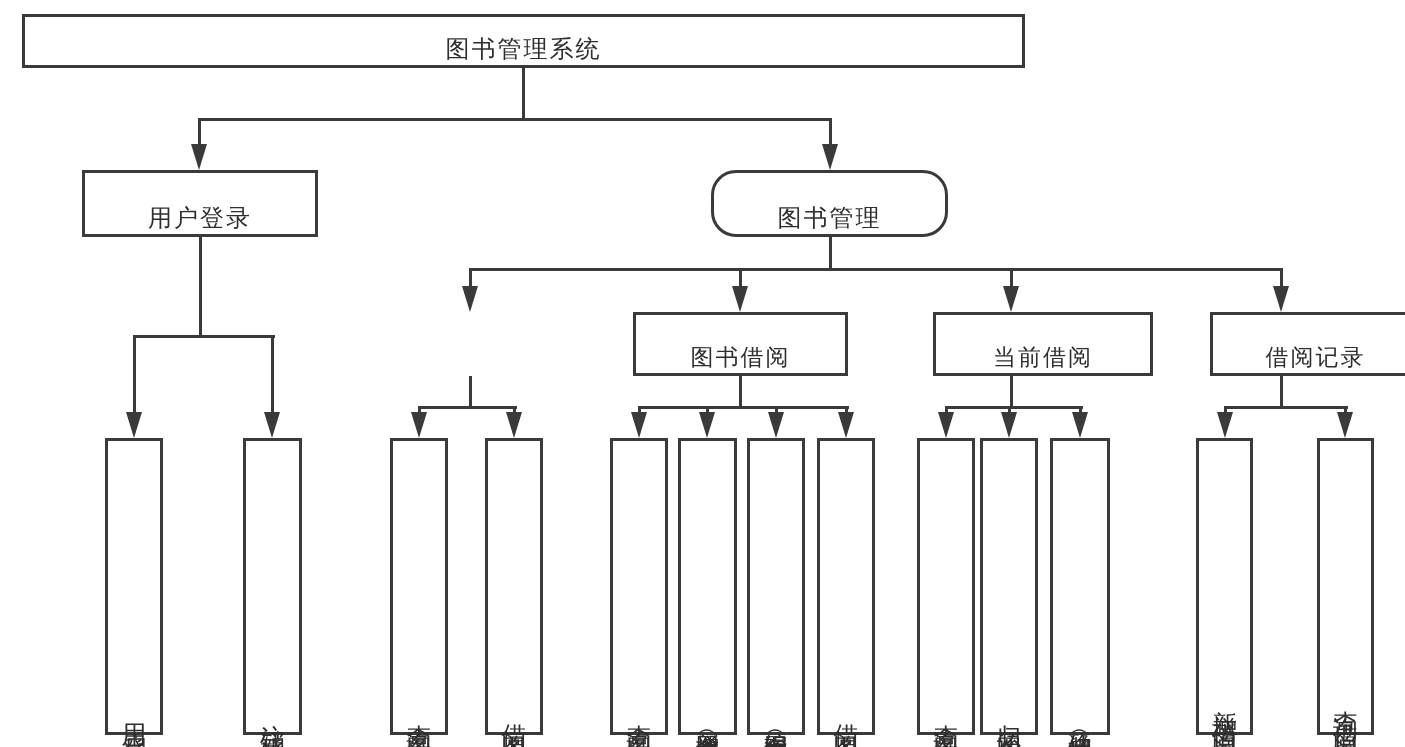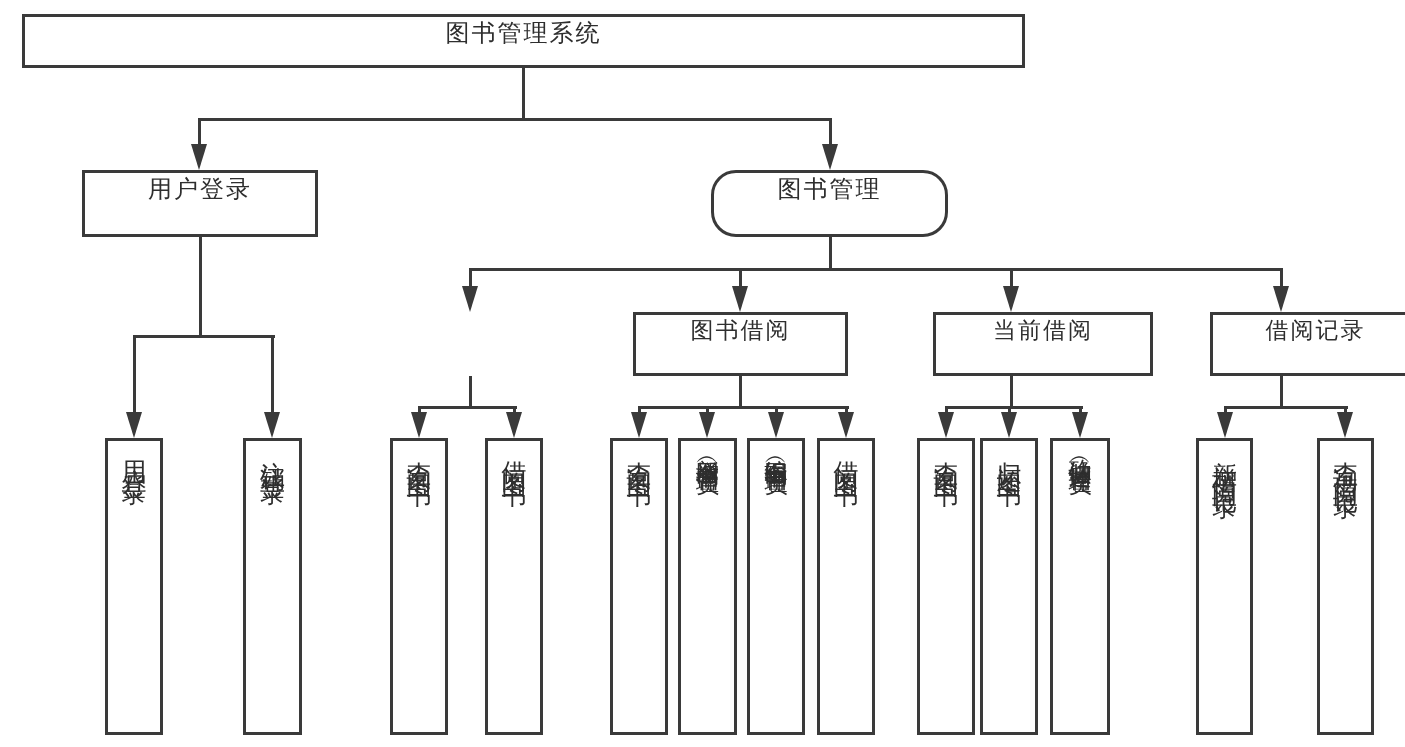--- a/index.html
+++ b/index.html
@@ -14,21 +14,21 @@
     position:relative;
     width:1405px;height:747px;
     background:#ffffff;
     overflow:hidden;
   }
   .box{
     position:absolute;
     box-sizing:border-box;
     border:3px solid var(--line);
     background:var(--box-bg);
-    display:flex;align-items:flex-start;justify-content:center;
+    display:flex;align-items:flex-end;justify-content:center;
     color:var(--ink);
   }
   .hbox{font-size:24px;letter-spacing:2px;}
   .root{left:22px;top:14px;width:1003px;height:54px;}
   .lvl2{top:170px;height:67px;}
   .lvl3{top:312px;height:64px;font-size:23px;}
   .leaf{top:438px;height:297px;}
   .vtext{
     writing-mode:vertical-rl;
     font-size:25px;

